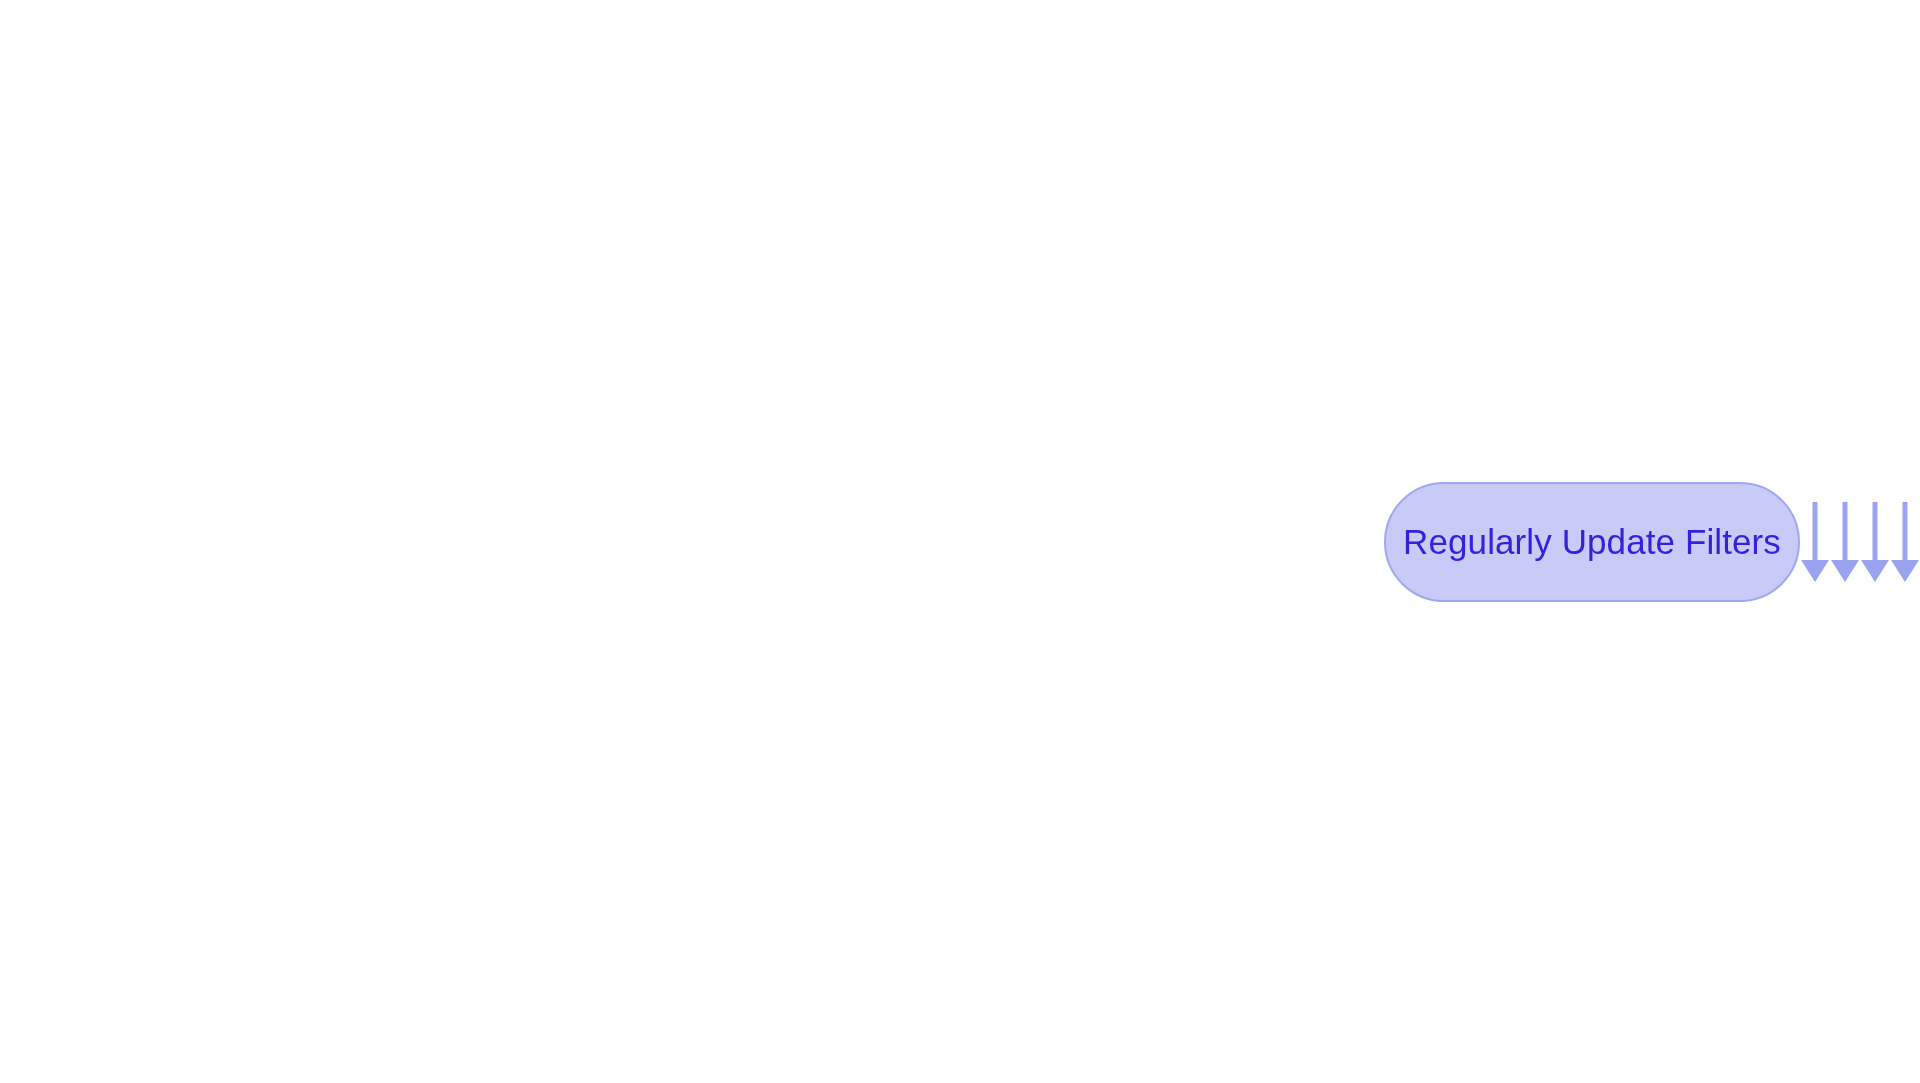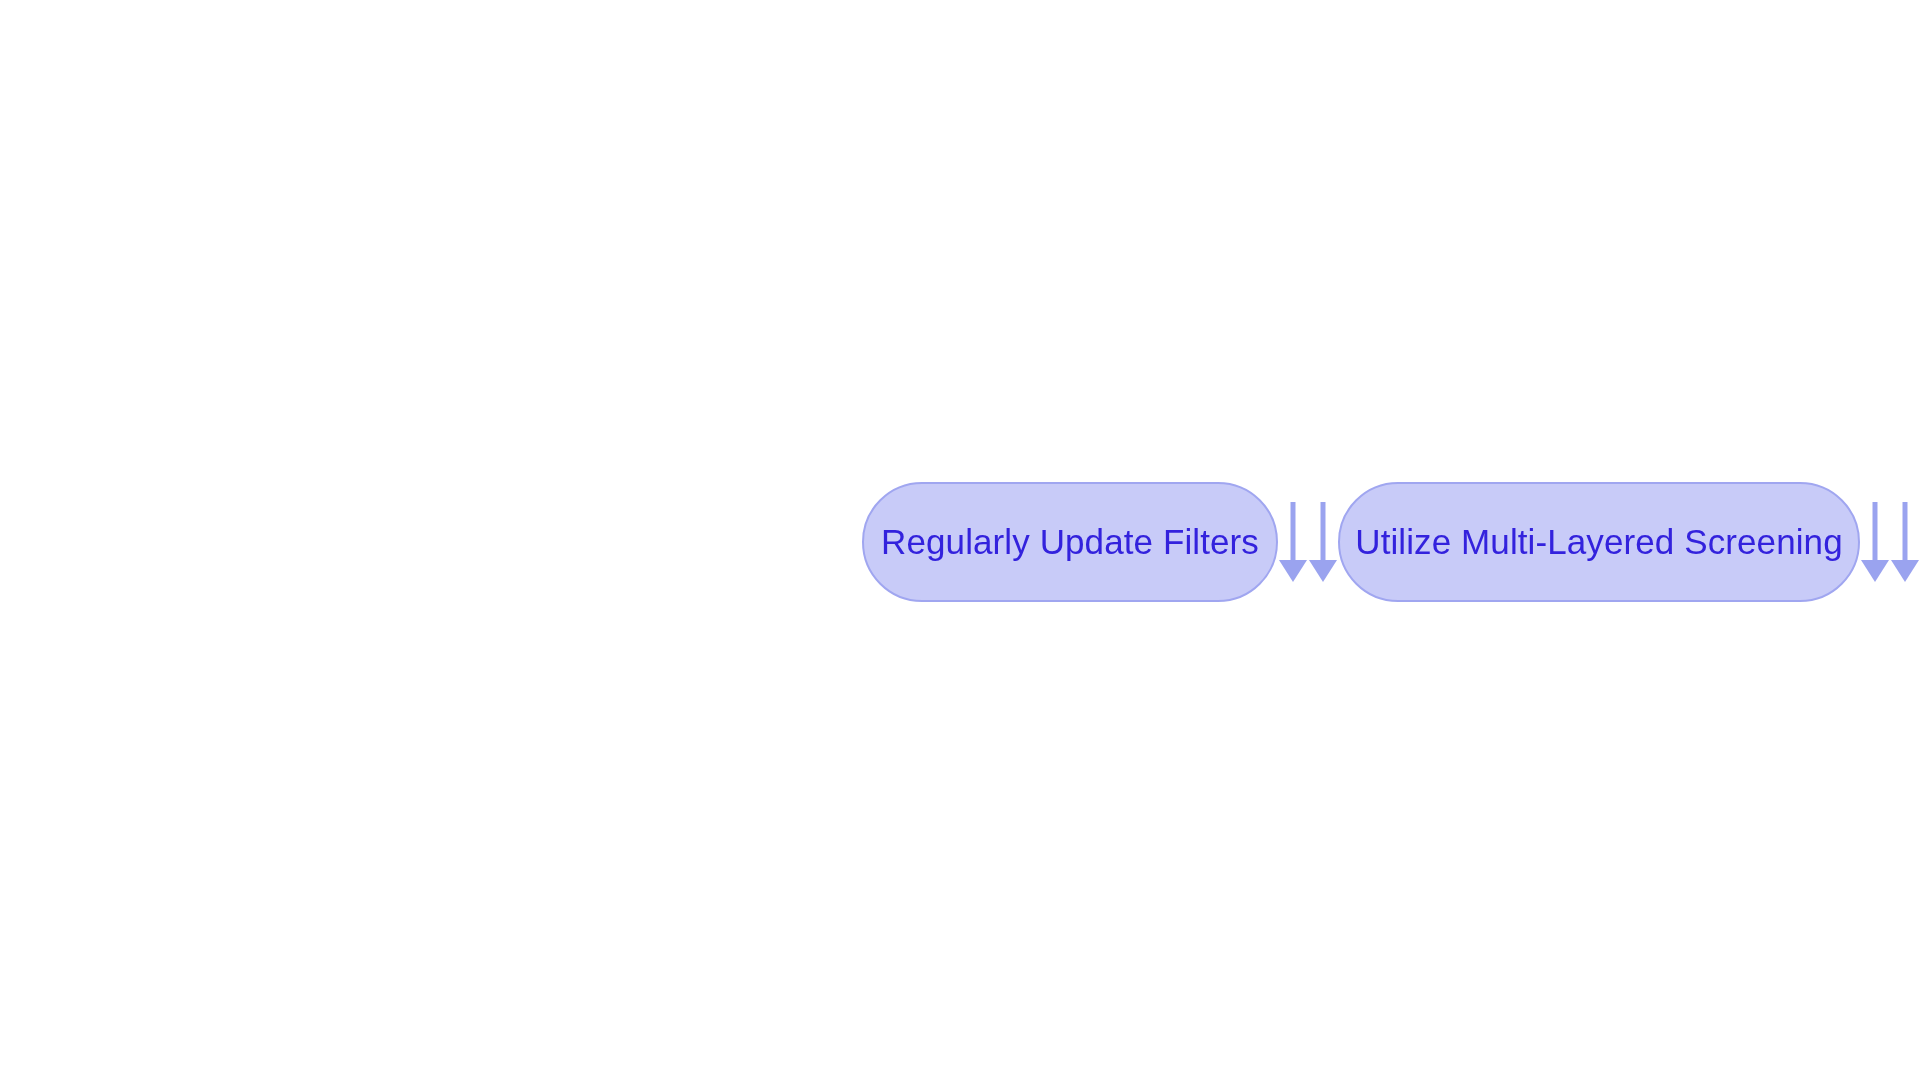--- a/index.html
+++ b/index.html
@@ -84,23 +84,20 @@
       <line x1="15" y1="0" x2="15" y2="60" stroke="#9aa3ef" stroke-width="5"></line>
       <polygon points="1,58 29,58 15,80" fill="#9aa3ef"></polygon>
     </svg>
 
 
     <svg class="connector" viewBox="0 0 30 80" xmlns="http://www.w3.org/2000/svg">
       <line x1="15" y1="0" x2="15" y2="60" stroke="#9aa3ef" stroke-width="5"></line>
       <polygon points="1,58 29,58 15,80" fill="#9aa3ef"></polygon>
     </svg>
 
-    <div class="node node-w3">
-      <span class="node-label">Utilize Multi-Layered Screening</span>
-    </div>
 
     <svg class="connector" viewBox="0 0 30 80" xmlns="http://www.w3.org/2000/svg">
       <line x1="15" y1="0" x2="15" y2="60" stroke="#9aa3ef" stroke-width="5"></line>
       <polygon points="1,58 29,58 15,80" fill="#9aa3ef"></polygon>
     </svg>
 
 
     <svg class="connector" viewBox="0 0 30 80" xmlns="http://www.w3.org/2000/svg">
       <line x1="15" y1="0" x2="15" y2="60" stroke="#9aa3ef" stroke-width="5"></line>
       <polygon points="1,58 29,58 15,80" fill="#9aa3ef"></polygon>

